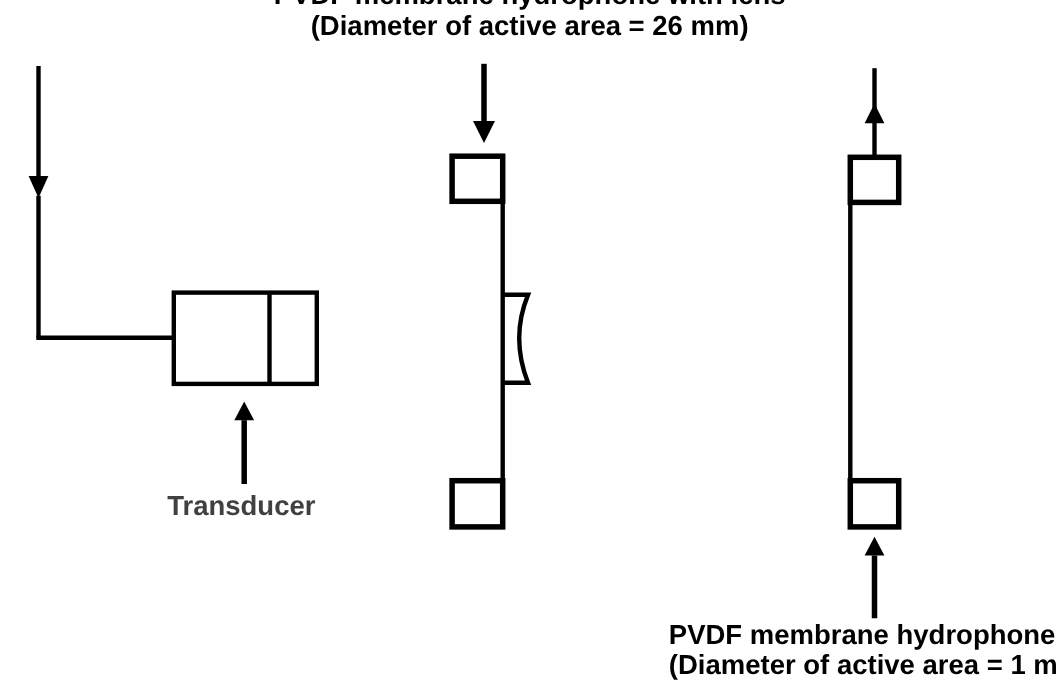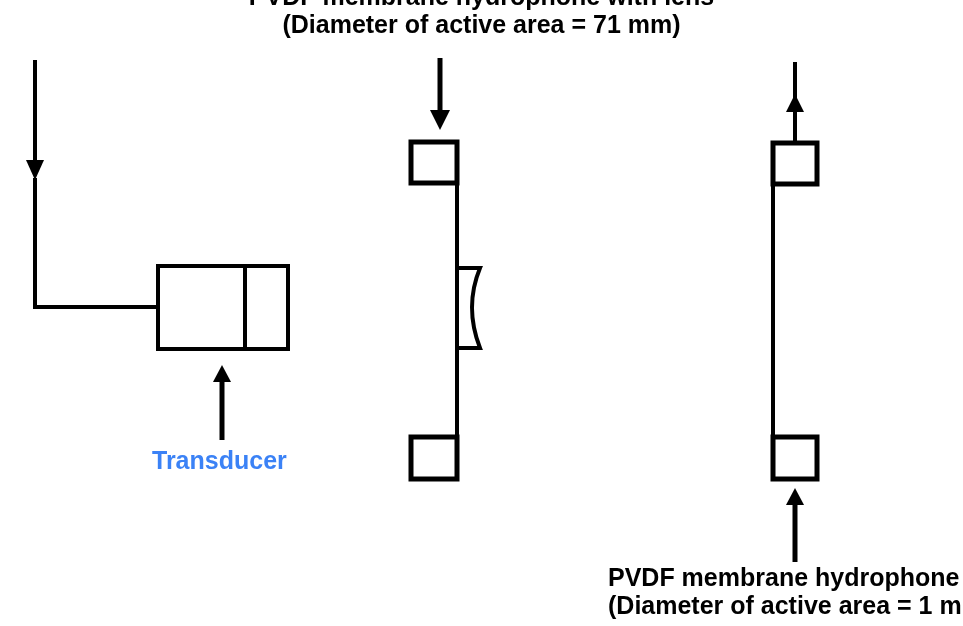--- a/index.html
+++ b/index.html
@@ -49,21 +49,21 @@
   }
   .caption-bottom .line1 { display: block; }
   .caption-bottom .line2 { display: block; }
   .label-transducer {
     position: absolute;
     left: 152px;
     top: 446px;
     font-family: "Liberation Sans", sans-serif;
     font-size: 25px;
     font-weight: bold;
-    color: #3b82f6;
+    color: #404040;
     white-space: nowrap;
   }
 </style>
 </head>
 <body>
 
 <div id="figure">
 
   <svg width="963" height="626" viewBox="0 0 963 626">
 
@@ -118,21 +118,21 @@
       <rect x="773" y="437" width="44" height="42" fill="none" stroke="#000000" stroke-width="5"></rect>
 
       <line x1="795" y1="562" x2="795" y2="505" stroke="#000000" stroke-width="5"></line>
       <path d="M786,505 L804,505 L795,488 Z" fill="#000000"></path>
     </g>
 
   </svg>
 
   <div class="caption caption-top">
     <span class="line1">PVDF membrane hydrophone with lens</span>
-    <span class="line2">(Diameter of active area = 71 mm)</span>
+    <span class="line2">(Diameter of active area = 26 mm)</span>
   </div>
 
   <div class="label-transducer">Transducer</div>
 
   <div class="caption caption-bottom">
     <span class="line1">PVDF membrane hydrophone</span>
     <span class="line2">(Diameter of active area = 1 mm)</span>
   </div>
 
 </div>

